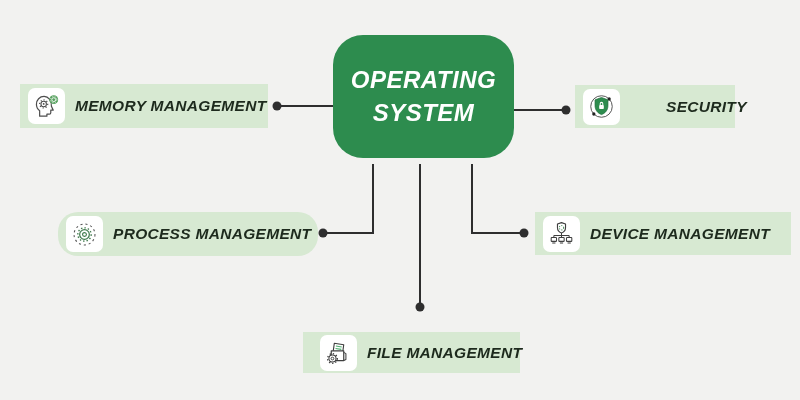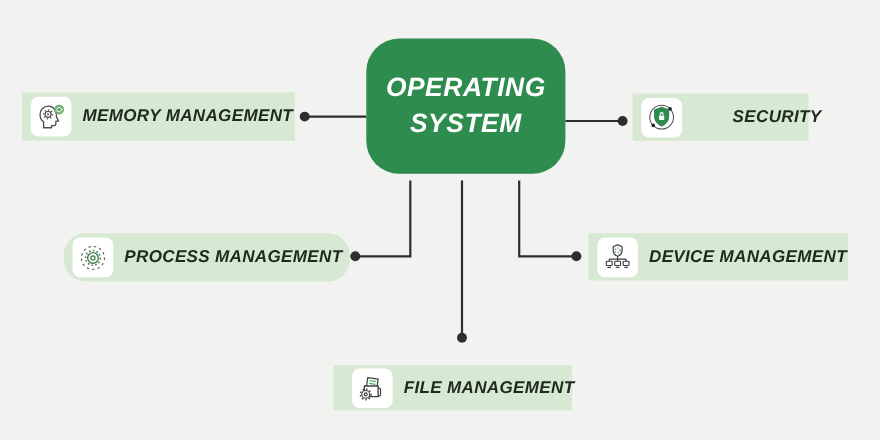--- a/index.html
+++ b/index.html
@@ -63,21 +63,21 @@
     width:37px;height:36px;
     background:#ffffff;
     border-radius:7px;
     display:flex;align-items:center;justify-content:center;
     flex:0 0 auto;
   }
   .b-memory  {left:20px;  top:84px;  width:248px; height:44px;}
   .b-process {left:58px;  top:212px; width:260px; height:44px;border-radius:20px;}
   .b-file    {left:303px; top:332px; width:217px; height:41px;padding-left:17px;}
   .b-security{left:575px; top:85px;  width:160px; height:43px;gap:46px;}
-  .b-device  {left:535px; top:212px; width:236px; height:43px;}
+  .b-device  {left:535px; top:212px; width:256px; height:43px;}
 </style>
 </head>
 <body>
 
 <div class="stage">
 
   <svg class="connectors" viewBox="0 0 800 400" xmlns="http://www.w3.org/2000/svg">
     <path class="connector" d="M277 106 H333"></path>
     <circle class="connector-dot" cx="277" cy="106" r="4.5"></circle>
 

